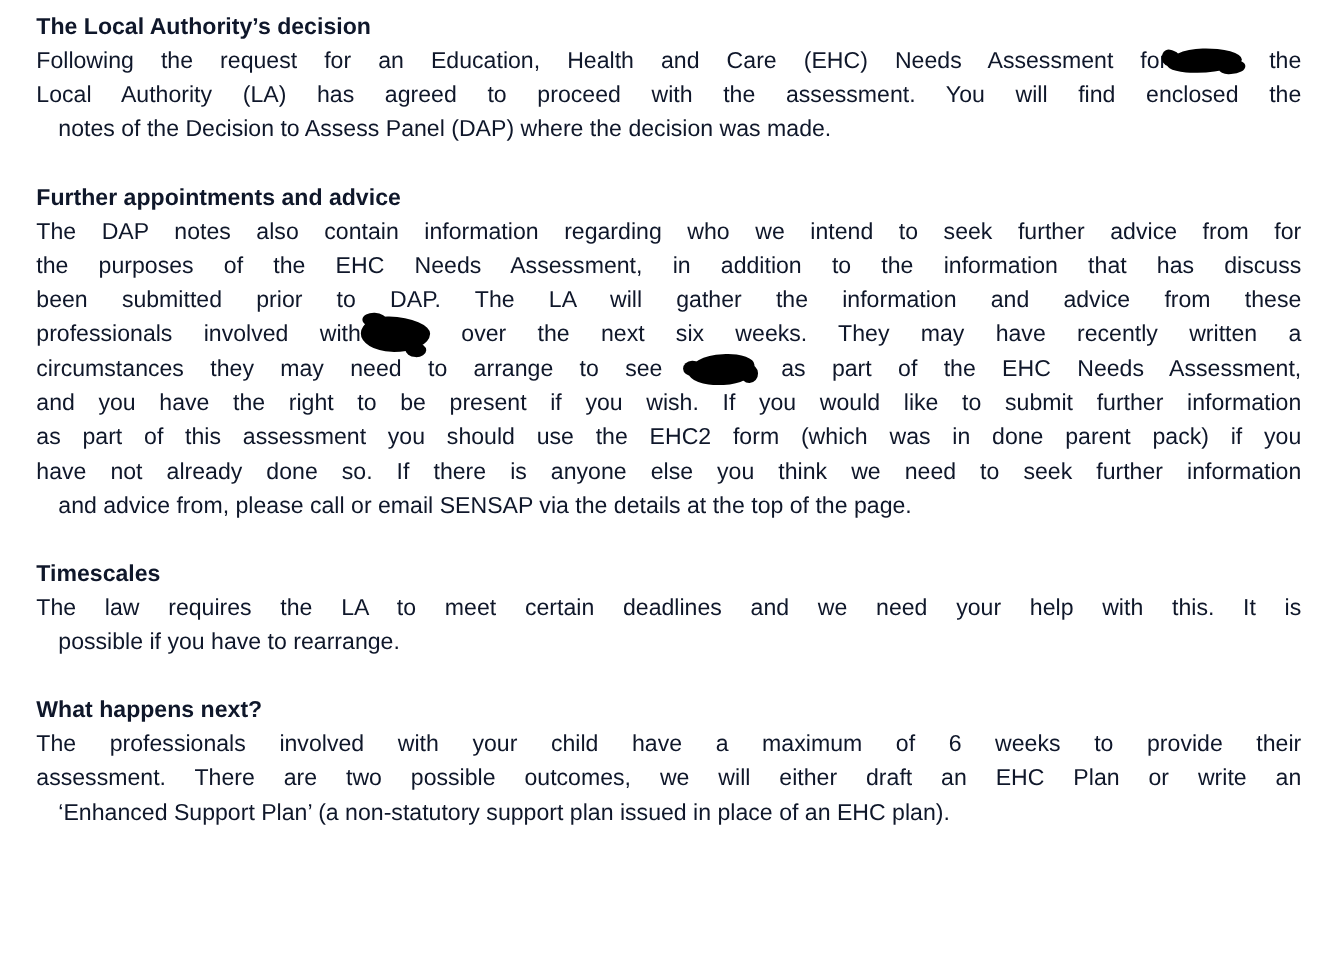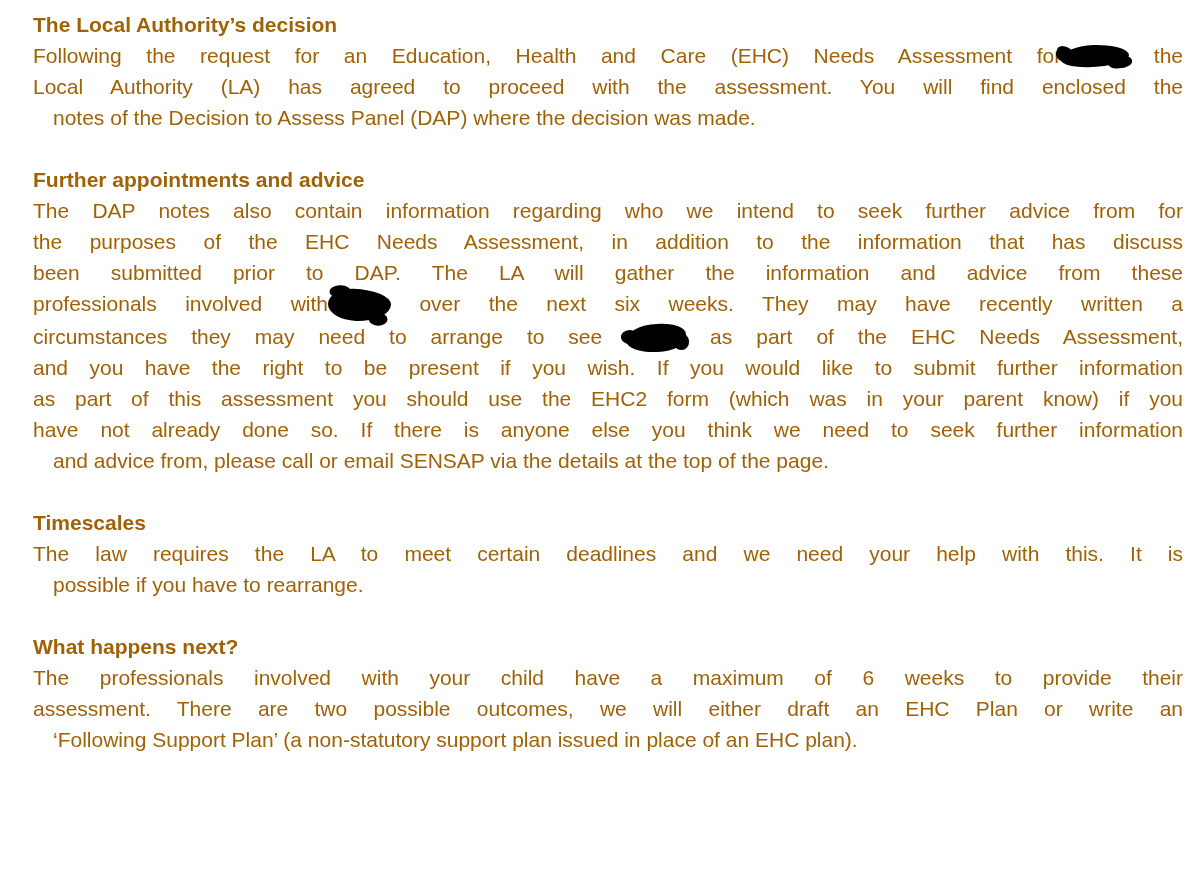--- a/index.html
+++ b/index.html
@@ -11,21 +11,21 @@
     overflow: hidden;
   }
   .doc {
     box-sizing: border-box;
     width: 1200px;
     min-height: 874px;
     padding: 9px 17px 12px 33px;
     font-family: "Liberation Sans", "DejaVu Sans", sans-serif;
     font-size: 21px;
     line-height: 31px;
-    color: #a16207;
+    color: #0f172a;
   }
   .section + .section { margin-top: 31px; }
   .heading {
     margin: 0;
     font-size: 21px;
     line-height: 31px;
     font-weight: bold;
   }
   .paragraph { margin: 0; }
   .line {
@@ -88,33 +88,33 @@
     </section>
     <section class="section">
       <h2 class="heading">Further appointments and advice</h2>
       <div class="paragraph">
         <div class="line"><span>The DAP notes also contain information regarding who we intend to seek further advice from for</span></div>
         <div class="line"><span>the purposes of the EHC Needs Assessment, in addition to the information that has discuss</span></div>
         <div class="line"><span>been submitted prior to DAP. The LA will gather the information and advice from these</span></div>
         <div class="line"><span>professionals involved with</span><span class="redaction r2"></span><span> over the next six weeks. They may have recently written a</span></div>
         <div class="line"><span>circumstances they may need to arrange to see </span><span class="redaction r3"></span><span> as part of the EHC Needs Assessment,</span></div>
         <div class="line"><span>and you have the right to be present if you wish. If you would like to submit further information</span></div>
-        <div class="line"><span>as part of this assessment you should use the EHC2 form (which was in your parent know) if you</span></div>
+        <div class="line"><span>as part of this assessment you should use the EHC2 form (which was in done parent pack) if you</span></div>
         <div class="line"><span>have not already done so. If there is anyone else you think we need to seek further information</span></div>
         <div class="line"><span>and advice from, please call or email SENSAP via the details at the top of the page.</span></div>
       </div>
     </section>
     <section class="section">
       <h2 class="heading">Timescales</h2>
       <div class="paragraph">
         <div class="line"><span>The law requires the LA to meet certain deadlines and we need your help with this. It is</span></div>
         <div class="line"><span>possible if you have to rearrange.</span></div>
       </div>
     </section>
     <section class="section">
       <h2 class="heading">What happens next?</h2>
       <div class="paragraph">
         <div class="line"><span>The professionals involved with your child have a maximum of 6 weeks to provide their</span></div>
         <div class="line"><span>assessment. There are two possible outcomes, we will either draft an EHC Plan or write an</span></div>
-        <div class="line"><span>‘Following Support Plan’ (a non-statutory support plan issued in place of an EHC plan).</span></div>
+        <div class="line"><span>‘Enhanced Support Plan’ (a non-statutory support plan issued in place of an EHC plan).</span></div>
       </div>
     </section>
   </div>
 
 </body></html>

